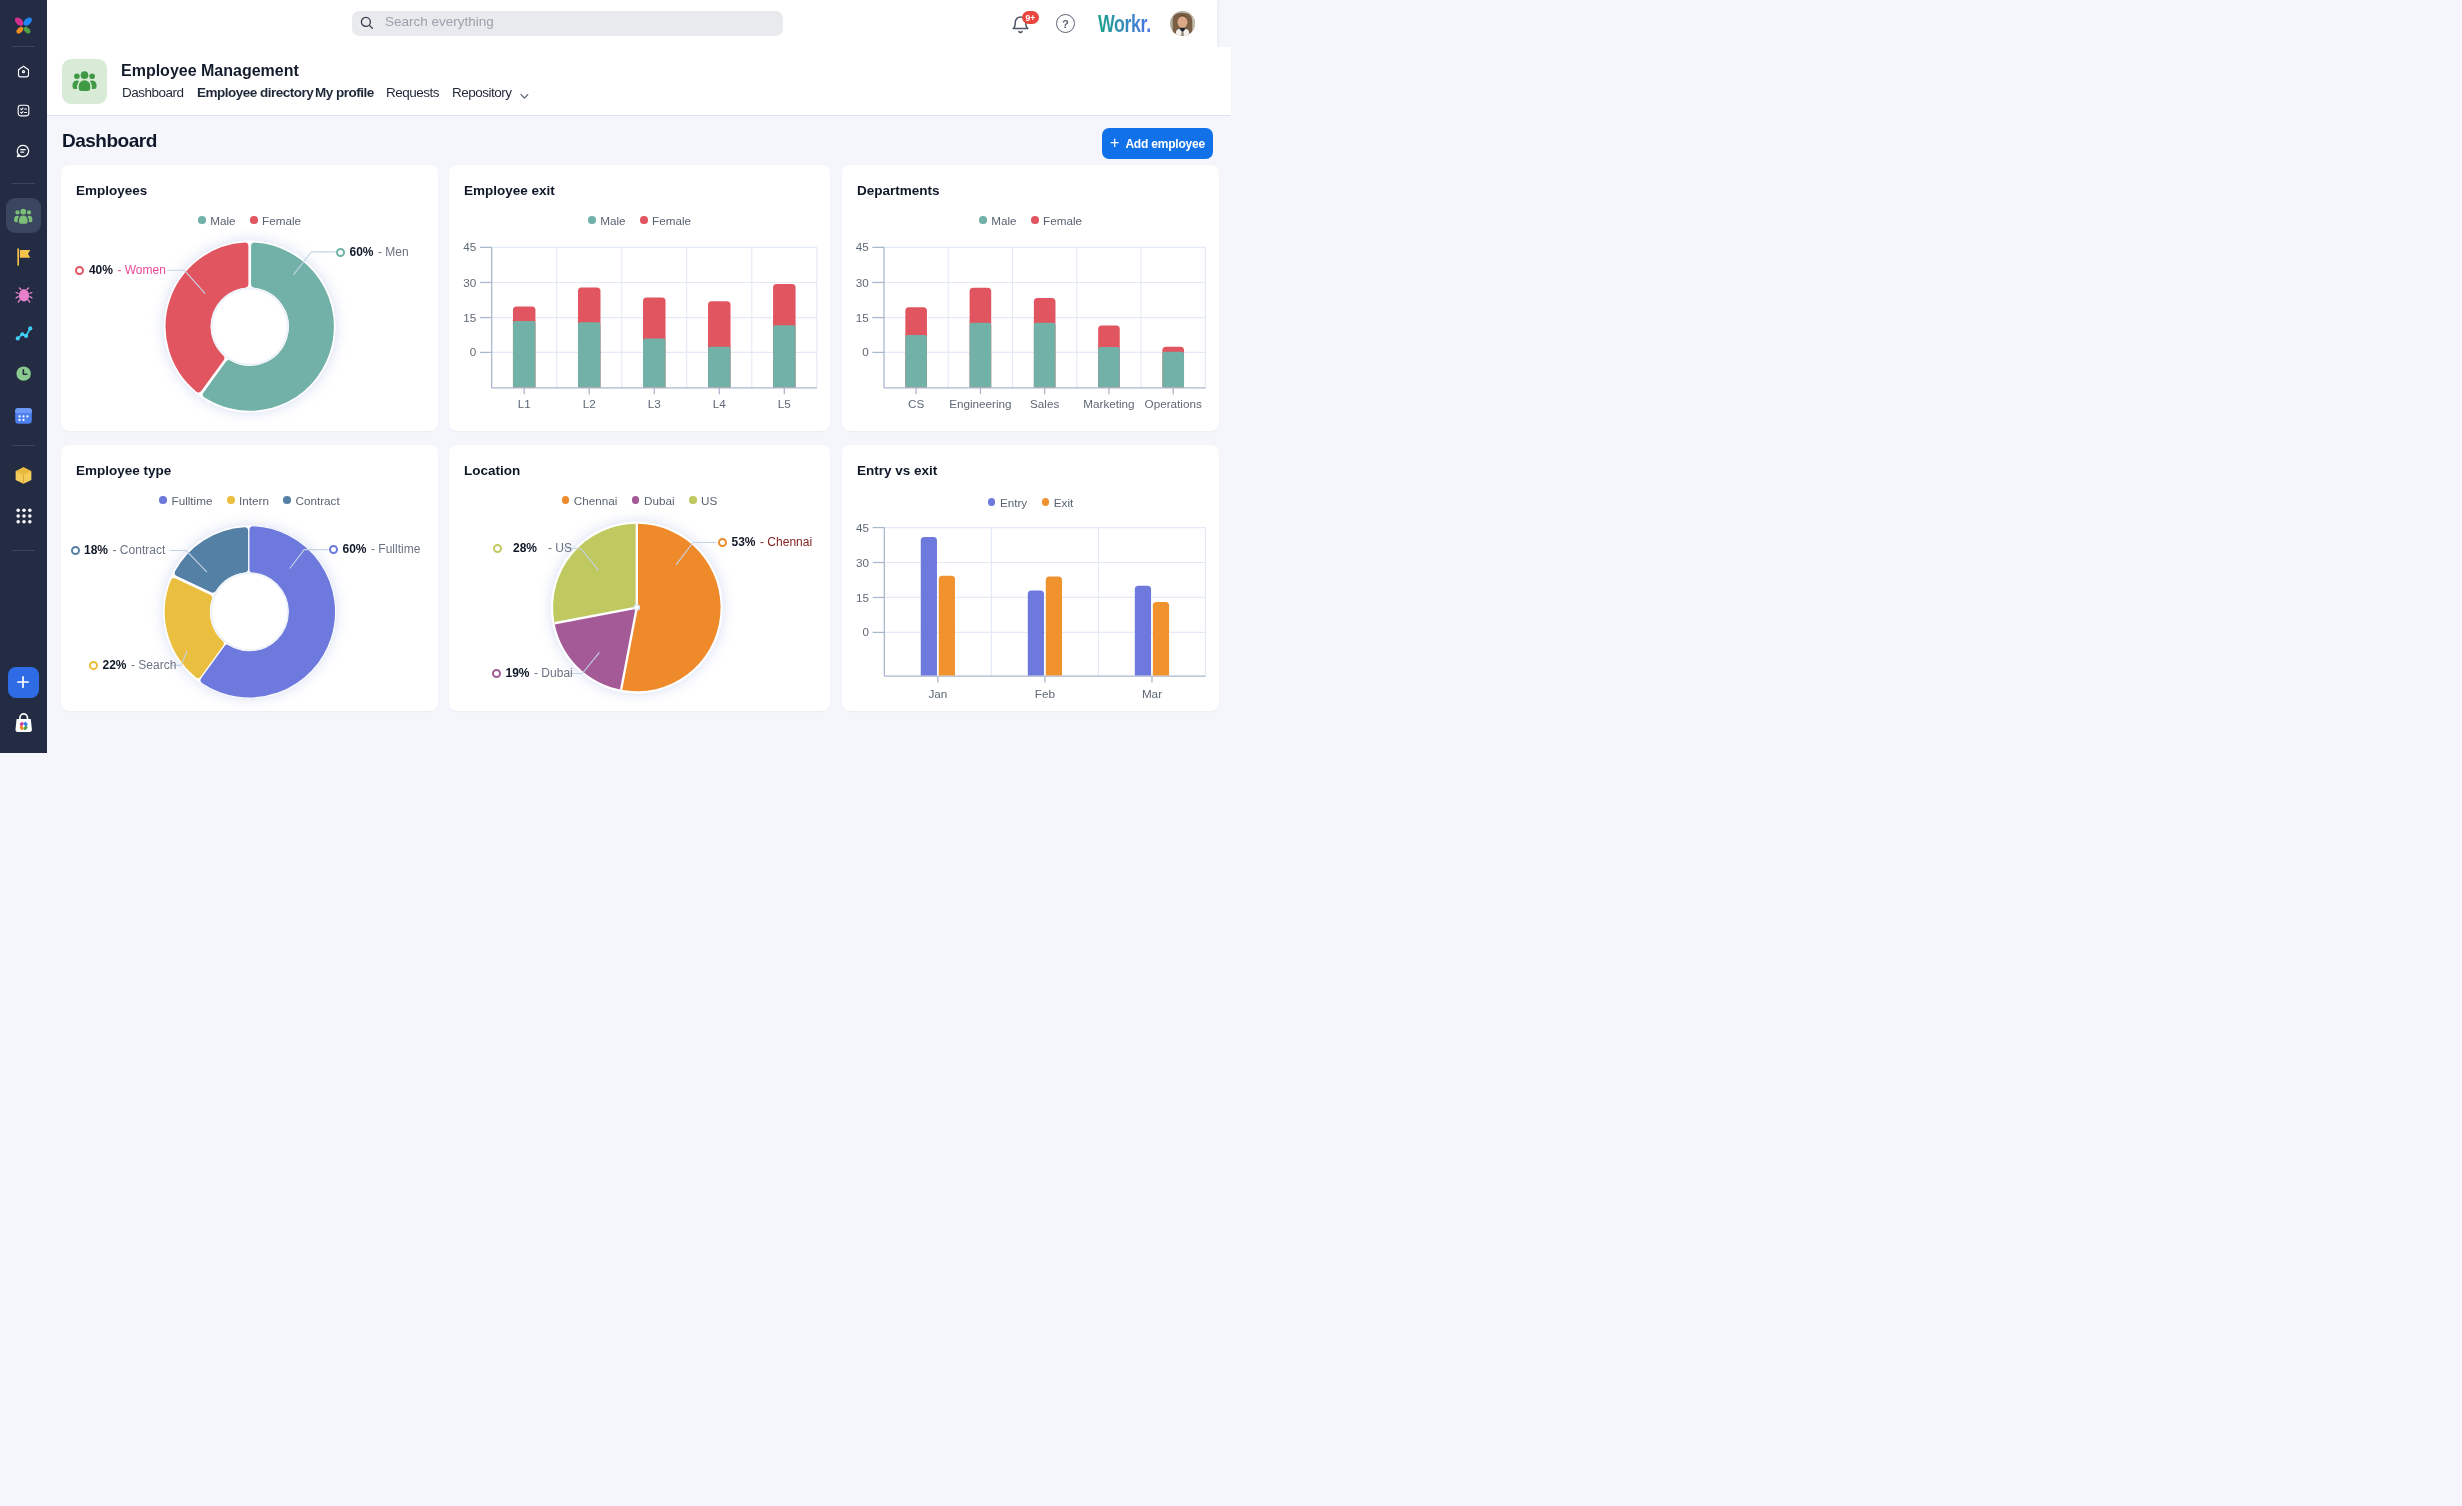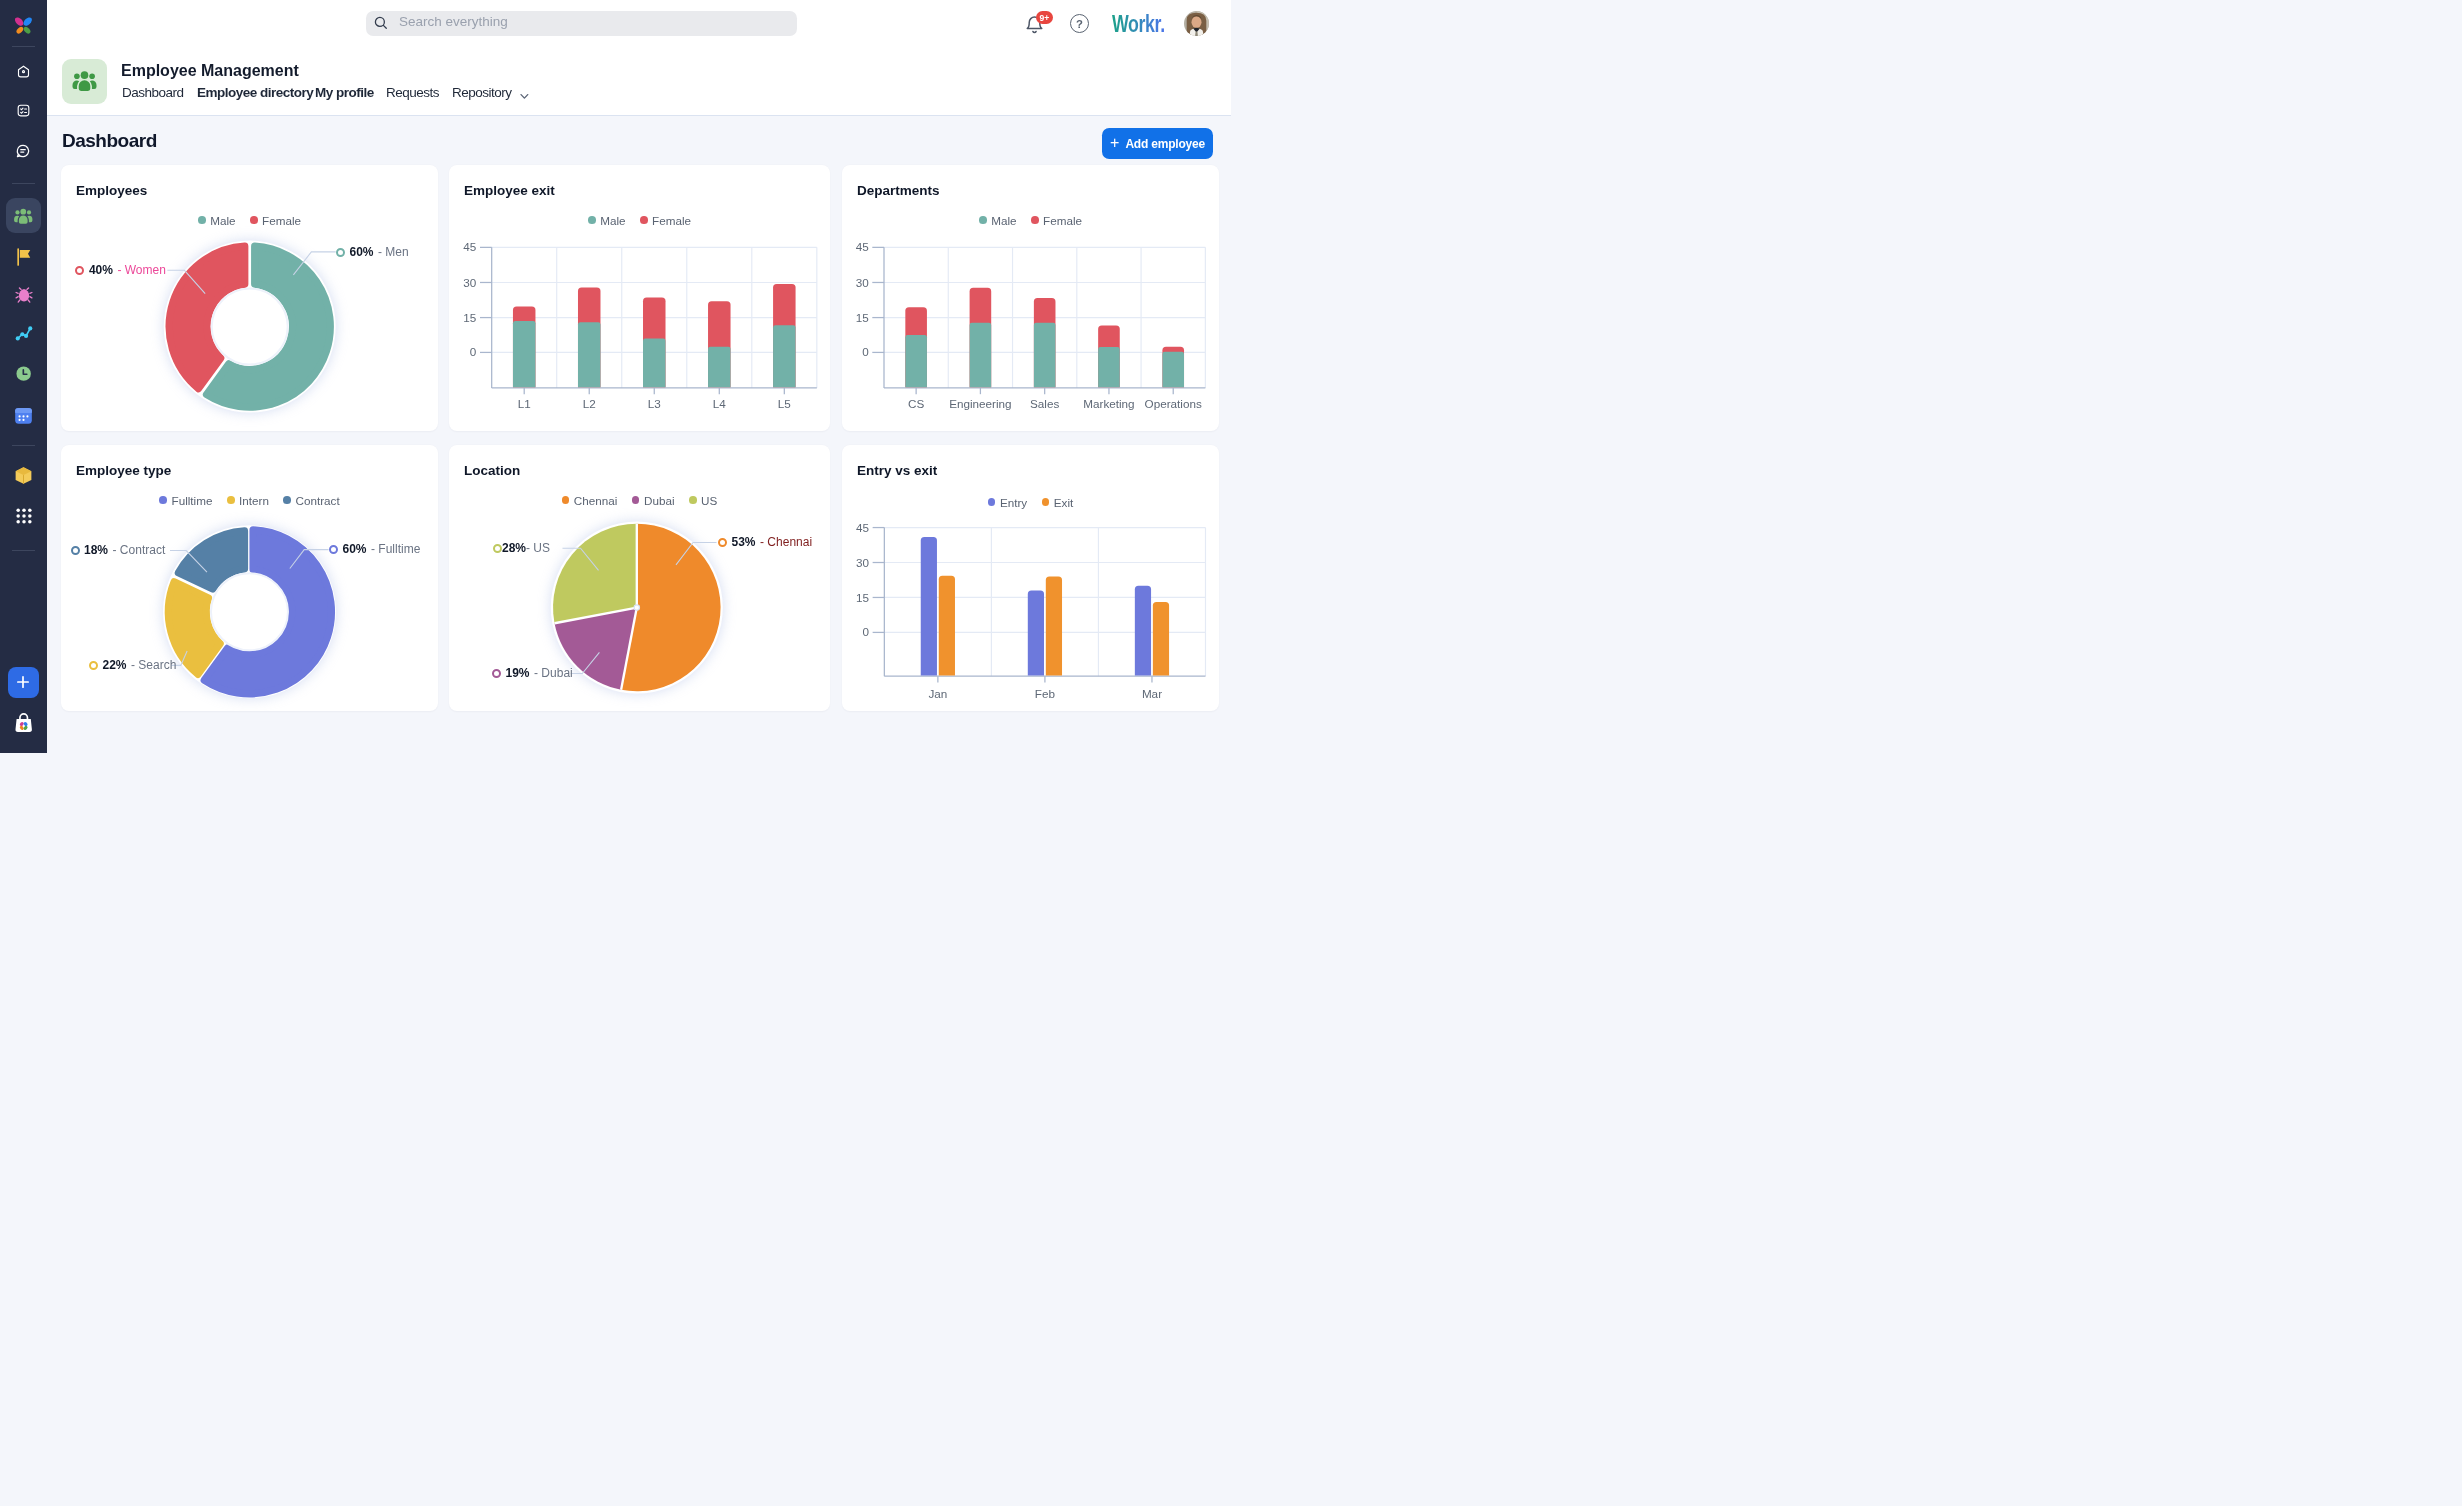--- a/index.html
+++ b/index.html
@@ -2,21 +2,21 @@
 <html style="font-size:14.4px"><head><meta charset="utf-8">
 <style>
 *{margin:0;padding:0;box-sizing:border-box}
 html,body{width:1231px;height:753px;overflow:hidden}
 body{font-family:"Liberation Sans",sans-serif;background:#f4f6fb;position:relative}
 .card{position:absolute;background:#fff;border-radius:8px;box-shadow:0 0.9px 1.8px rgba(16,24,40,.04)}
 .ct{position:absolute;left:15px;top:17.6px;font-size:13.5px;font-weight:700;color:#0f1728}
 b{font-weight:700}
 </style></head>
 <body>
-<div style="position:absolute;left:47px;top:0;width:1184px;height:47px;background:#fff;box-shadow:0 0.9px 4.5px rgba(40,60,90,.10)">
+<div style="position:absolute;left:33px;top:0;width:1184px;height:47px;background:#fff;box-shadow:0 0.9px 4.5px rgba(40,60,90,.10)">
     <div style="position:absolute;left:319px;top:11.3px;width:431px;height:25px;background:#e9eaed;border-radius:7.2px"></div>
 <svg width="16" height="16" viewBox="0 0 20 20" style="position:absolute;left:326px;top:15.3px" fill="none" stroke="#333c4d" stroke-width="1.6" stroke-linecap="round">
 <circle cx="8.6" cy="8.6" r="5.6"></circle>
       <line x1="13" y1="13" x2="16.6" y2="16.6"></line>
     </svg>
 <div style="position:absolute;left:352px;top:14px;font-size:13.5px;color:#9aa1ae">Search everything</div>
     <svg width="21" height="21" viewBox="0 0 24 24" style="position:absolute;left:977px;top:13.5px" fill="none" stroke="#4d5666" stroke-width="1.7" stroke-linecap="round" stroke-linejoin="round">
 <path d="M18 9.5 a6 6 0 1 0 -12 0 c0 6-2.3 7-2.3 7 h16.6 s-2.3-1-2.3-7"></path>
 <path d="M10.2 20 a2.1 2.1 0 0 0 3.6 0"></path>
     </svg>
@@ -223,21 +223,21 @@
       <polyline points="297,108 271,108 252,133" fill="none" stroke="#c6d2e6" stroke-width="1.2"></polyline>
       <polyline points="126,114.5 146,114.5 166,139" fill="none" stroke="#c6d2e6" stroke-width="1.2"></polyline>
       <polyline points="135,253.5 148,253.5 167,230" fill="none" stroke="#c6d2e6" stroke-width="1.2"></polyline>
     </svg>
     <div style="position:absolute;left:0;right:0;top:48px;text-align:center;font-size:11.7px;color:#5a6372;white-space:nowrap"><span style="display:inline-flex;align-items:center;gap:4.5px;margin:0 7.2px"><span style="width:7.7px;height:7.7px;border-radius:50%;background:#ef8a2b;flex:none"></span>Chennai</span><span style="display:inline-flex;align-items:center;gap:4.5px;margin:0 7.2px"><span style="width:7.7px;height:7.7px;border-radius:50%;background:#a35a96;flex:none"></span>Dubai</span><span style="display:inline-flex;align-items:center;gap:4.5px;margin:0 7.2px"><span style="width:7.7px;height:7.7px;border-radius:50%;background:#bfc95f;flex:none"></span>US</span></div>
     <div style="position:absolute;left:269px;top:90px;display:flex;align-items:center;gap:4.5px;white-space:nowrap">
       <span style="display:inline-block;width:9px;height:9px;border:2.3px solid #ef8a2b;border-radius:50%;background:#fff;flex:none"></span>
       <b style="color:#101828;font-size:12px">53%</b>
       <span style="color:#7f1d1d;font-size:12px">- Chennai</span>
     </div>
-    <div style="position:absolute;left:44px;top:96px;display:flex;align-items:center;gap:0;white-space:nowrap">
+    <div style="position:absolute;left:44px;top:96px;display:flex;align-items:center;gap:11px;white-space:nowrap">
       <span style="display:inline-block;width:9px;height:9px;border:2.3px solid #bfc95f;border-radius:50%;background:#fff;flex:none"></span>
       <b style="color:#101828;font-size:12px">28%</b>
       <span style="color:#6a7383;font-size:12px">- US</span>
     </div>
     <div style="position:absolute;left:43px;top:221px;display:flex;align-items:center;gap:4.5px;white-space:nowrap">
       <span style="display:inline-block;width:9px;height:9px;border:2.3px solid #a35a96;border-radius:50%;background:#fff;flex:none"></span>
       <b style="color:#101828;font-size:12px">19%</b>
       <span style="color:#6a7383;font-size:12px">- Dubai</span>
     </div>
   </div>

